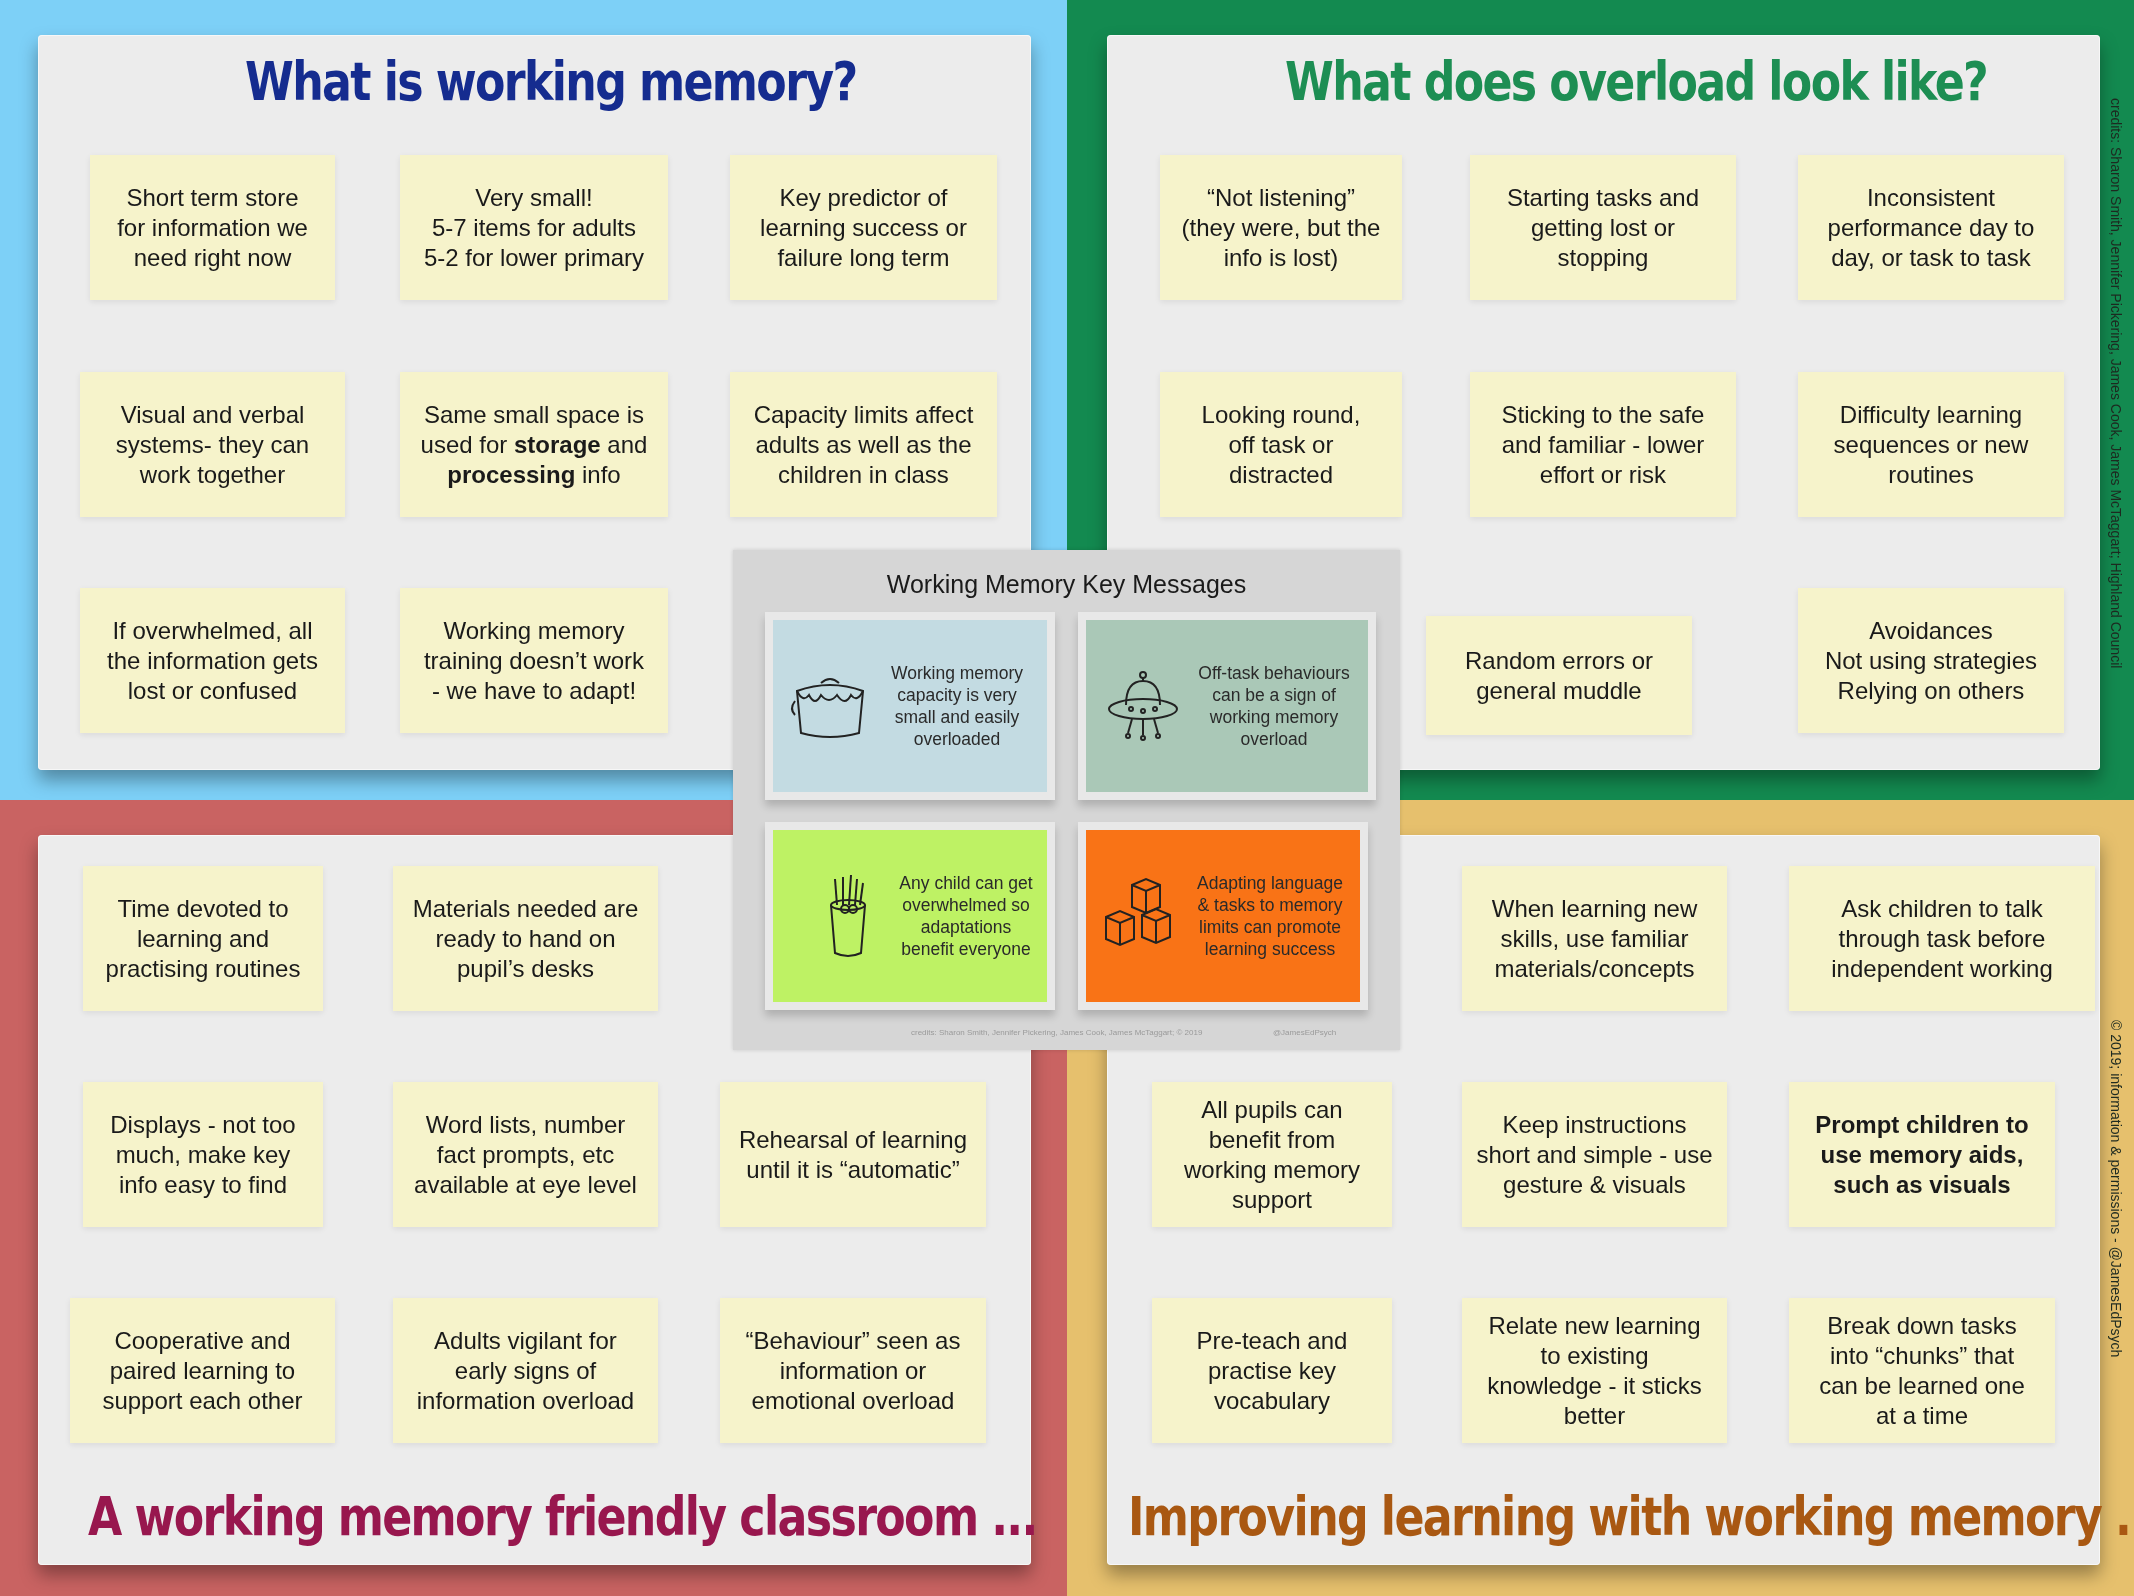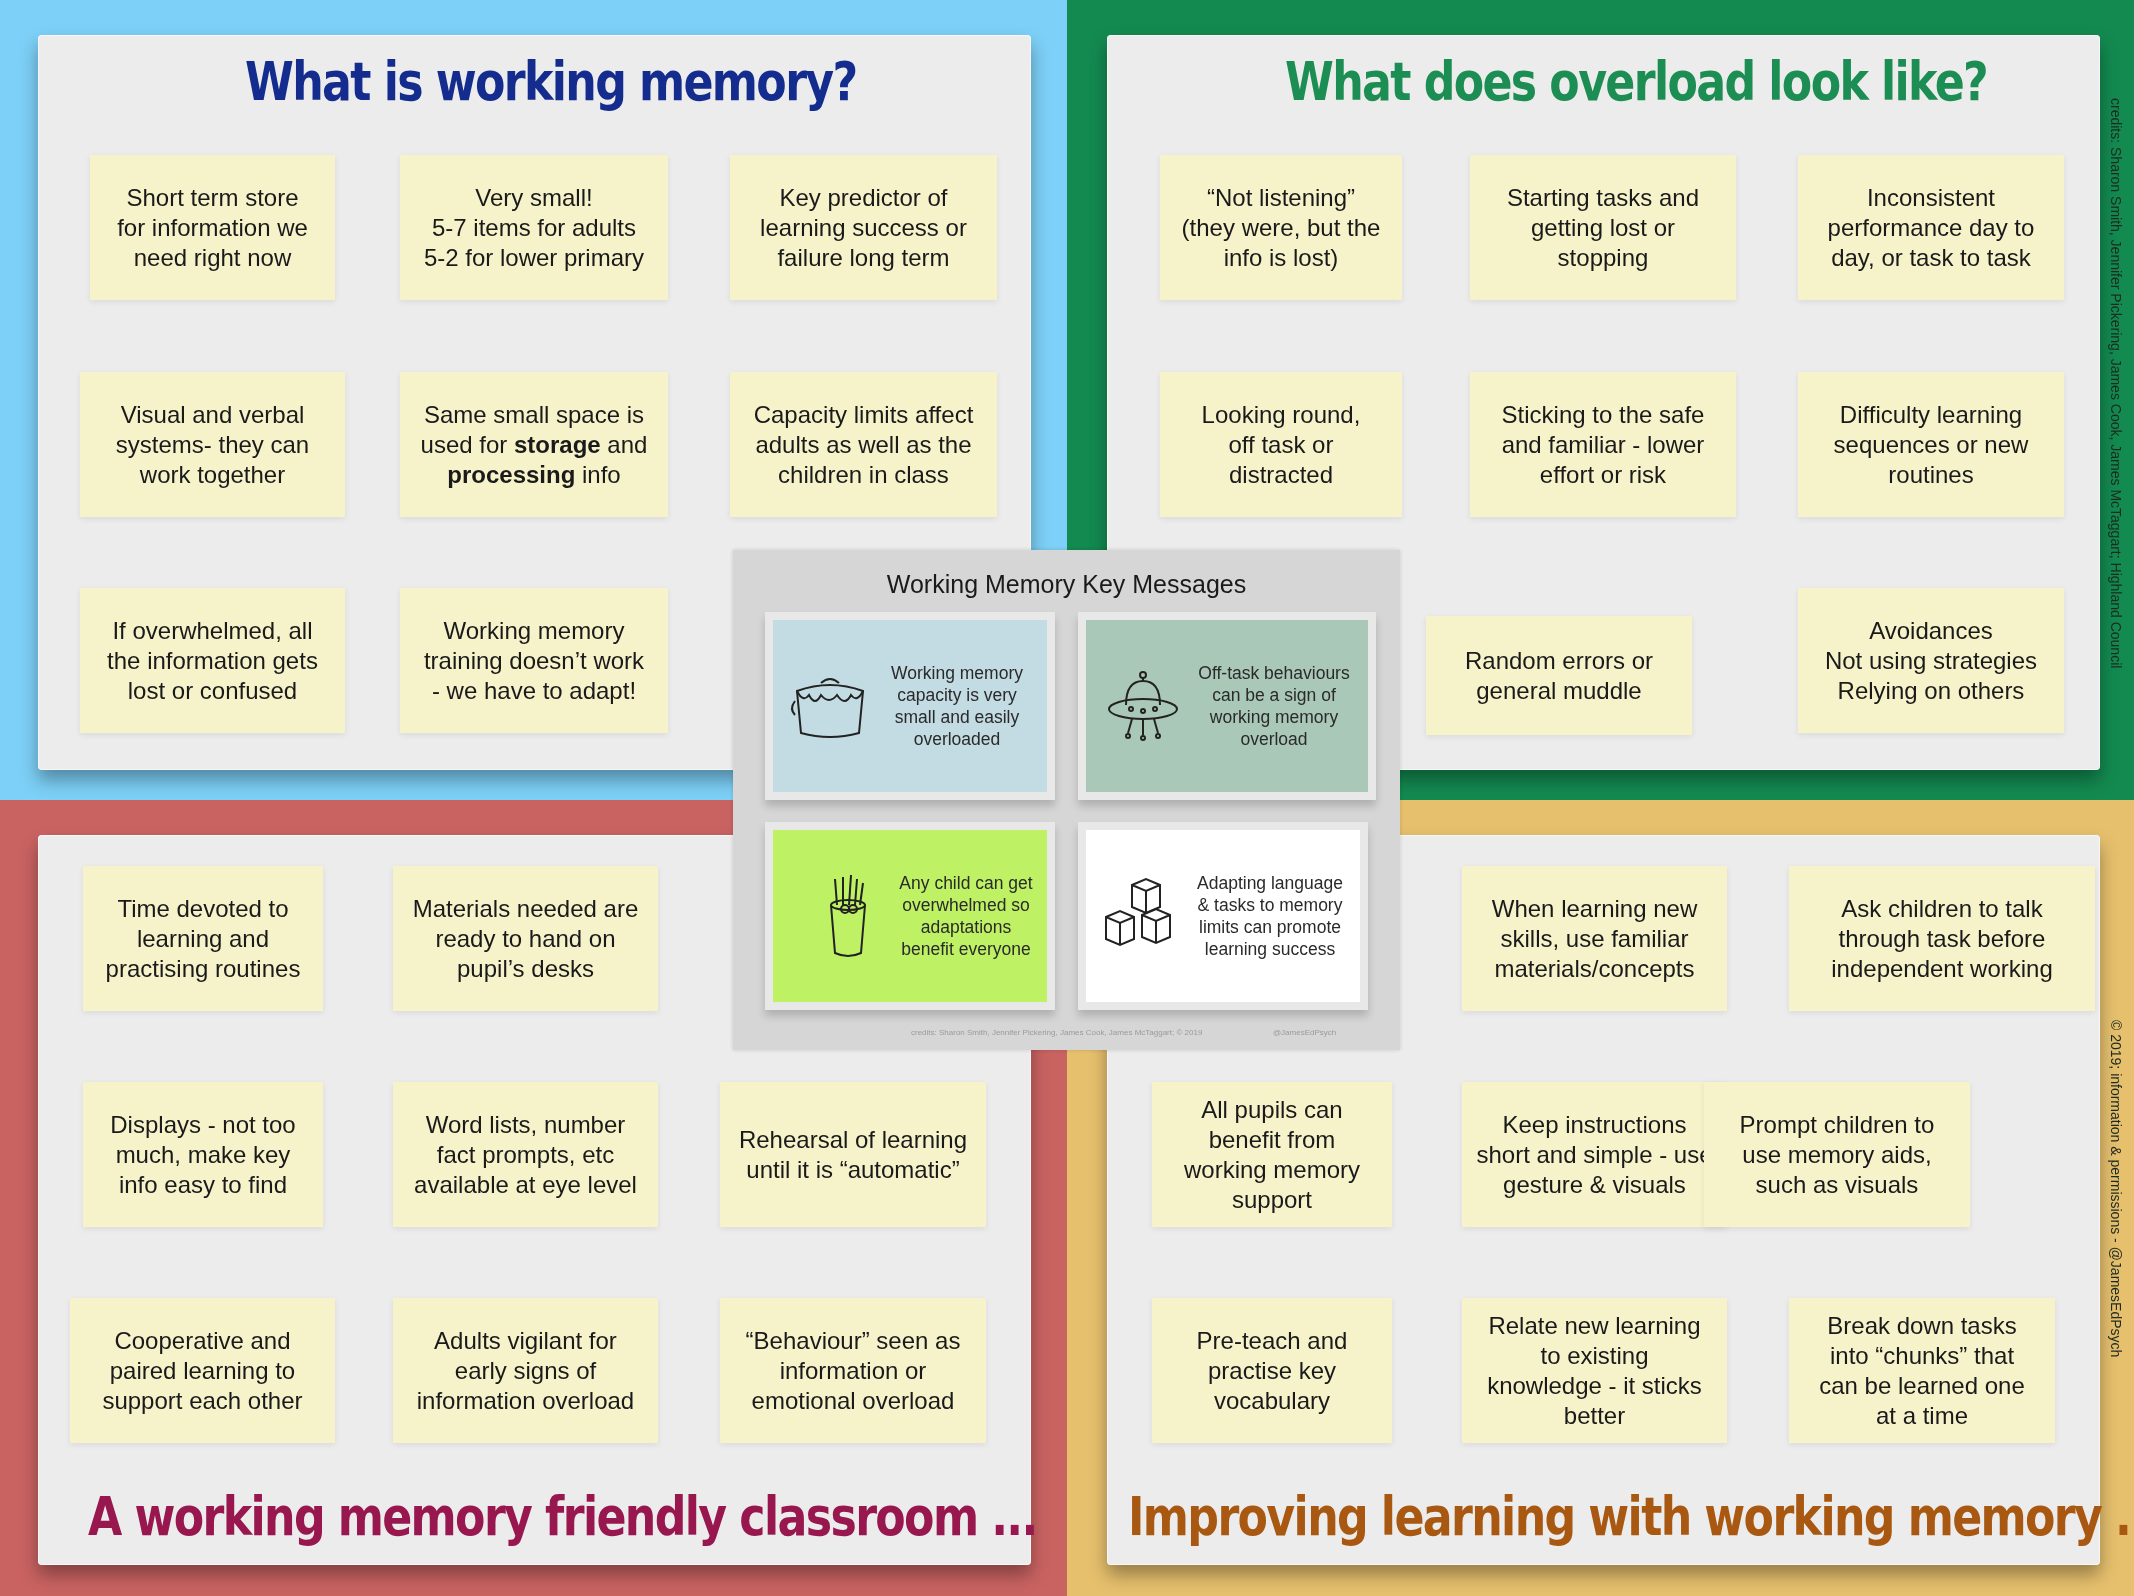--- a/index.html
+++ b/index.html
@@ -197,21 +197,21 @@
     <span style="white-space:pre-line">All pupils can
 benefit from
 working memory
 support</span>
   </div>
 <div class="note" style="left:1462px;top:1082px;width:265px;height:145px;">
     <span style="white-space:pre-line">Keep instructions
 short and simple - use
 gesture &amp; visuals</span>
   </div>
-<div class="note" style="left:1704px;top:1082px;width:266px;height:145px;">
+<div class="note" style="left:1789px;top:1082px;width:266px;height:145px;font-weight:bold;">
     <span style="white-space:pre-line">Prompt children to
 use memory aids,
 such as visuals</span>
   </div>
 <div class="note" style="left:1152px;top:1298px;width:240px;height:145px;">
     <span style="white-space:pre-line">Pre-teach and
 practise key
 vocabulary</span>
   </div>
 <div class="note" style="left:1462px;top:1298px;width:265px;height:145px;">
@@ -283,21 +283,21 @@
           <circle cx="50" cy="38" r="4"></circle>
       </svg>
       <div class="txt" style="white-space:pre-line">Any child can get
 overwhelmed so
 adaptations
 benefit everyone</div>
     </div>
   </div>
 
   <div class="ccard-frame" style="left:345px;top:272px;width:290px;height:188px;">
-    <div class="ccard" style="background:#ffffff;">
+    <div class="ccard" style="background:#f97316;">
       <svg class="icon" viewBox="0 0 90 90" fill="none" stroke="#222" stroke-width="2">
         <path d="M34 14 L48 8 L62 14 L62 36 L48 42 L34 36 Z M34 14 L48 20 L62 14 M48 20 L48 42"></path>
         <path d="M8 46 L22 40 L36 46 L36 68 L22 74 L8 68 Z M8 46 L22 52 L36 46 M22 52 L22 74"></path>
         <path d="M44 44 L58 38 L72 44 L72 66 L58 72 L44 66 Z M44 44 L58 50 L72 44 M58 50 L58 72"></path>
       </svg>
       <div class="txt" style="white-space:pre-line">Adapting language
 &amp; tasks to memory
 limits can promote
 learning success</div>
     </div>

